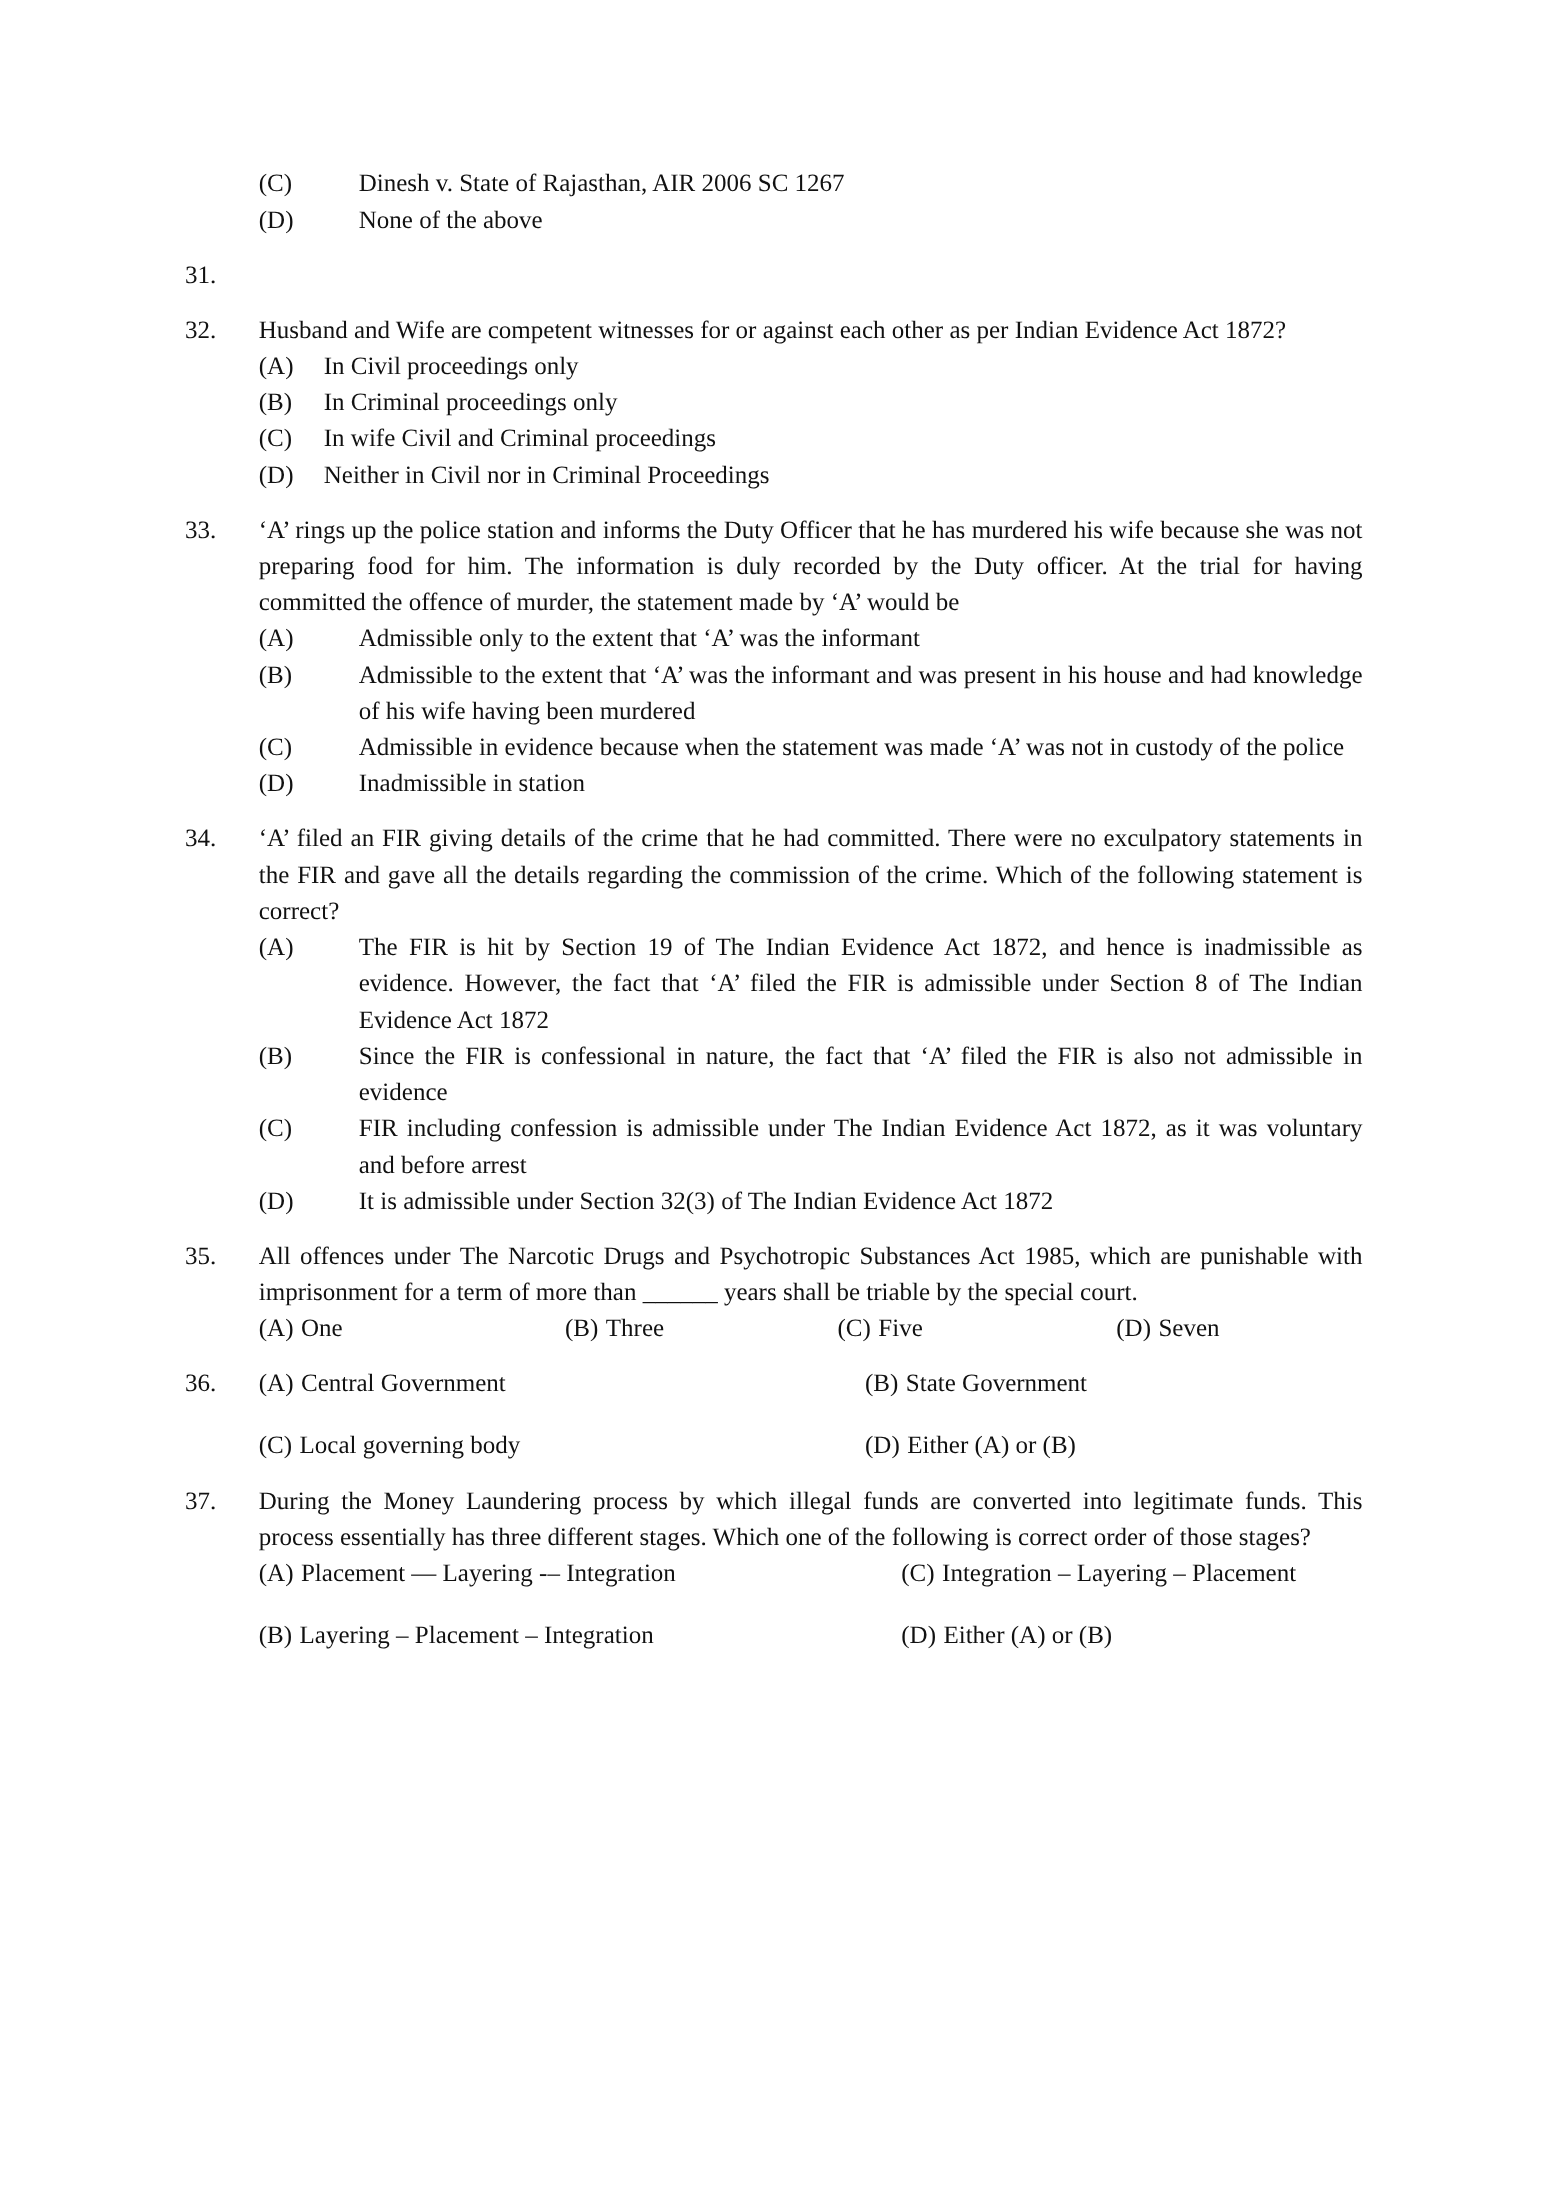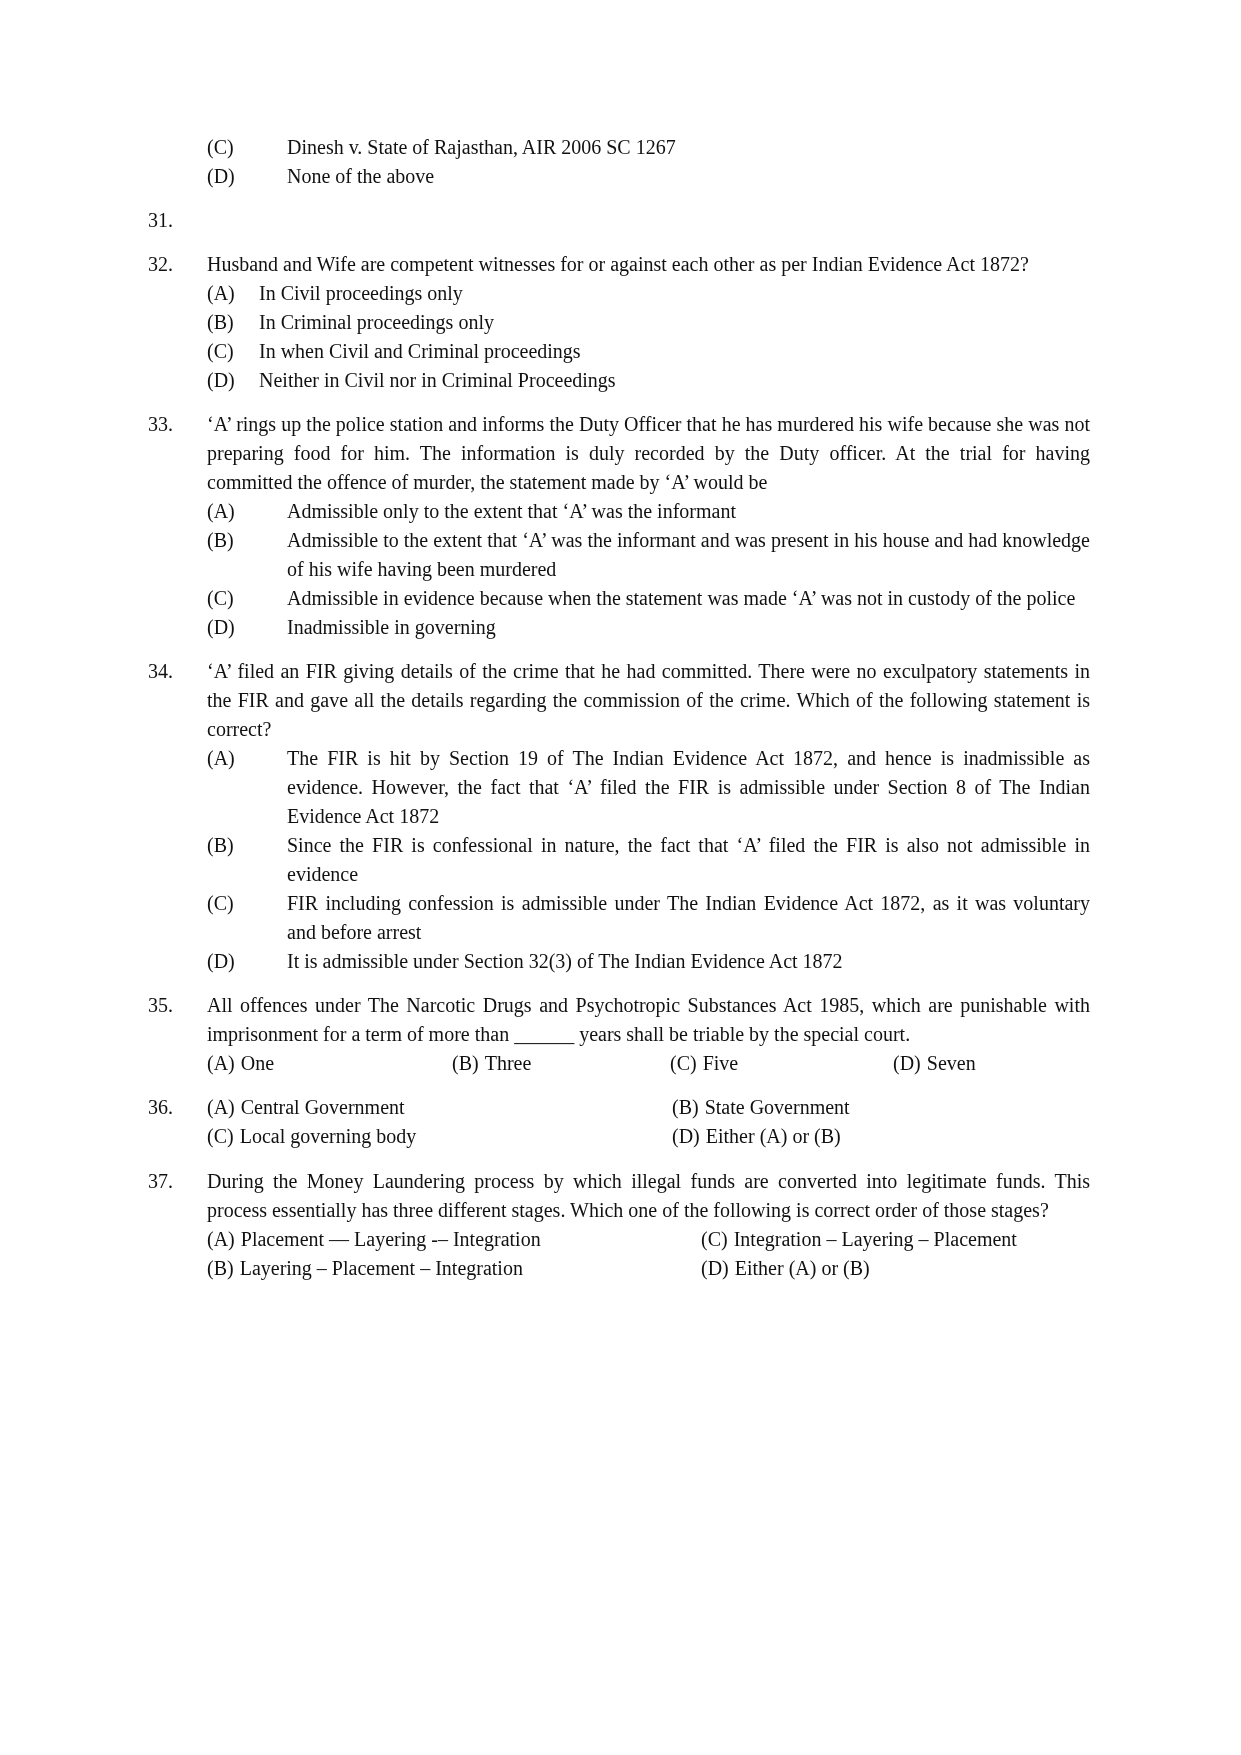--- a/index.html
+++ b/index.html
@@ -45,20 +45,21 @@
   .opt-hang .otext {
     text-align: justify;
   }
   .opts-inline4 {
     display: grid;
     grid-template-columns: 245px 218px 223px 1fr;
   }
   .opts-2col {
     display: grid;
     grid-template-columns: 465px 1fr;
+    gap: 20px;
   }
   .opts-2col.wide {
     grid-template-columns: 494px 1fr;
   }
   .opt-flat .olabel { margin-right: 6px; }
 </style>
 </head>
 <body>
 
 <div class="page">
@@ -90,21 +91,21 @@
       <div class="opt-hang narrow">
         <span class="olabel">(A)</span>
         <span class="otext">In Civil proceedings only</span>
       </div>
       <div class="opt-hang narrow">
         <span class="olabel">(B)</span>
         <span class="otext">In Criminal proceedings only</span>
       </div>
       <div class="opt-hang narrow">
         <span class="olabel">(C)</span>
-        <span class="otext">In when Civil and Criminal proceedings</span>
+        <span class="otext">In wife Civil and Criminal proceedings</span>
       </div>
       <div class="opt-hang narrow">
         <span class="olabel">(D)</span>
         <span class="otext">Neither in Civil nor in Criminal Proceedings</span>
       </div>
     </div>
   </div>
 
   <div class="question">
     <div class="qnum">33.</div>
@@ -117,21 +118,21 @@
       <div class="opt-hang">
         <span class="olabel">(B)</span>
         <span class="otext">Admissible to the extent that ‘A’ was the informant and was present in his house and had knowledge of his wife having been murdered</span>
       </div>
       <div class="opt-hang">
         <span class="olabel">(C)</span>
         <span class="otext">Admissible in evidence because when the statement was made ‘A’ was not in custody of the police</span>
       </div>
       <div class="opt-hang">
         <span class="olabel">(D)</span>
-        <span class="otext">Inadmissible in governing</span>
+        <span class="otext">Inadmissible in station</span>
       </div>
     </div>
   </div>
 
   <div class="question">
     <div class="qnum">34.</div>
     <div class="qbody">
       <p class="qtext">‘A’ filed an FIR giving details of the crime that he had committed. There were no exculpatory statements in the FIR and gave all the details regarding the commission of the crime. Which of the following statement is correct?</p>
       <div class="opt-hang">
         <span class="olabel">(A)</span>

